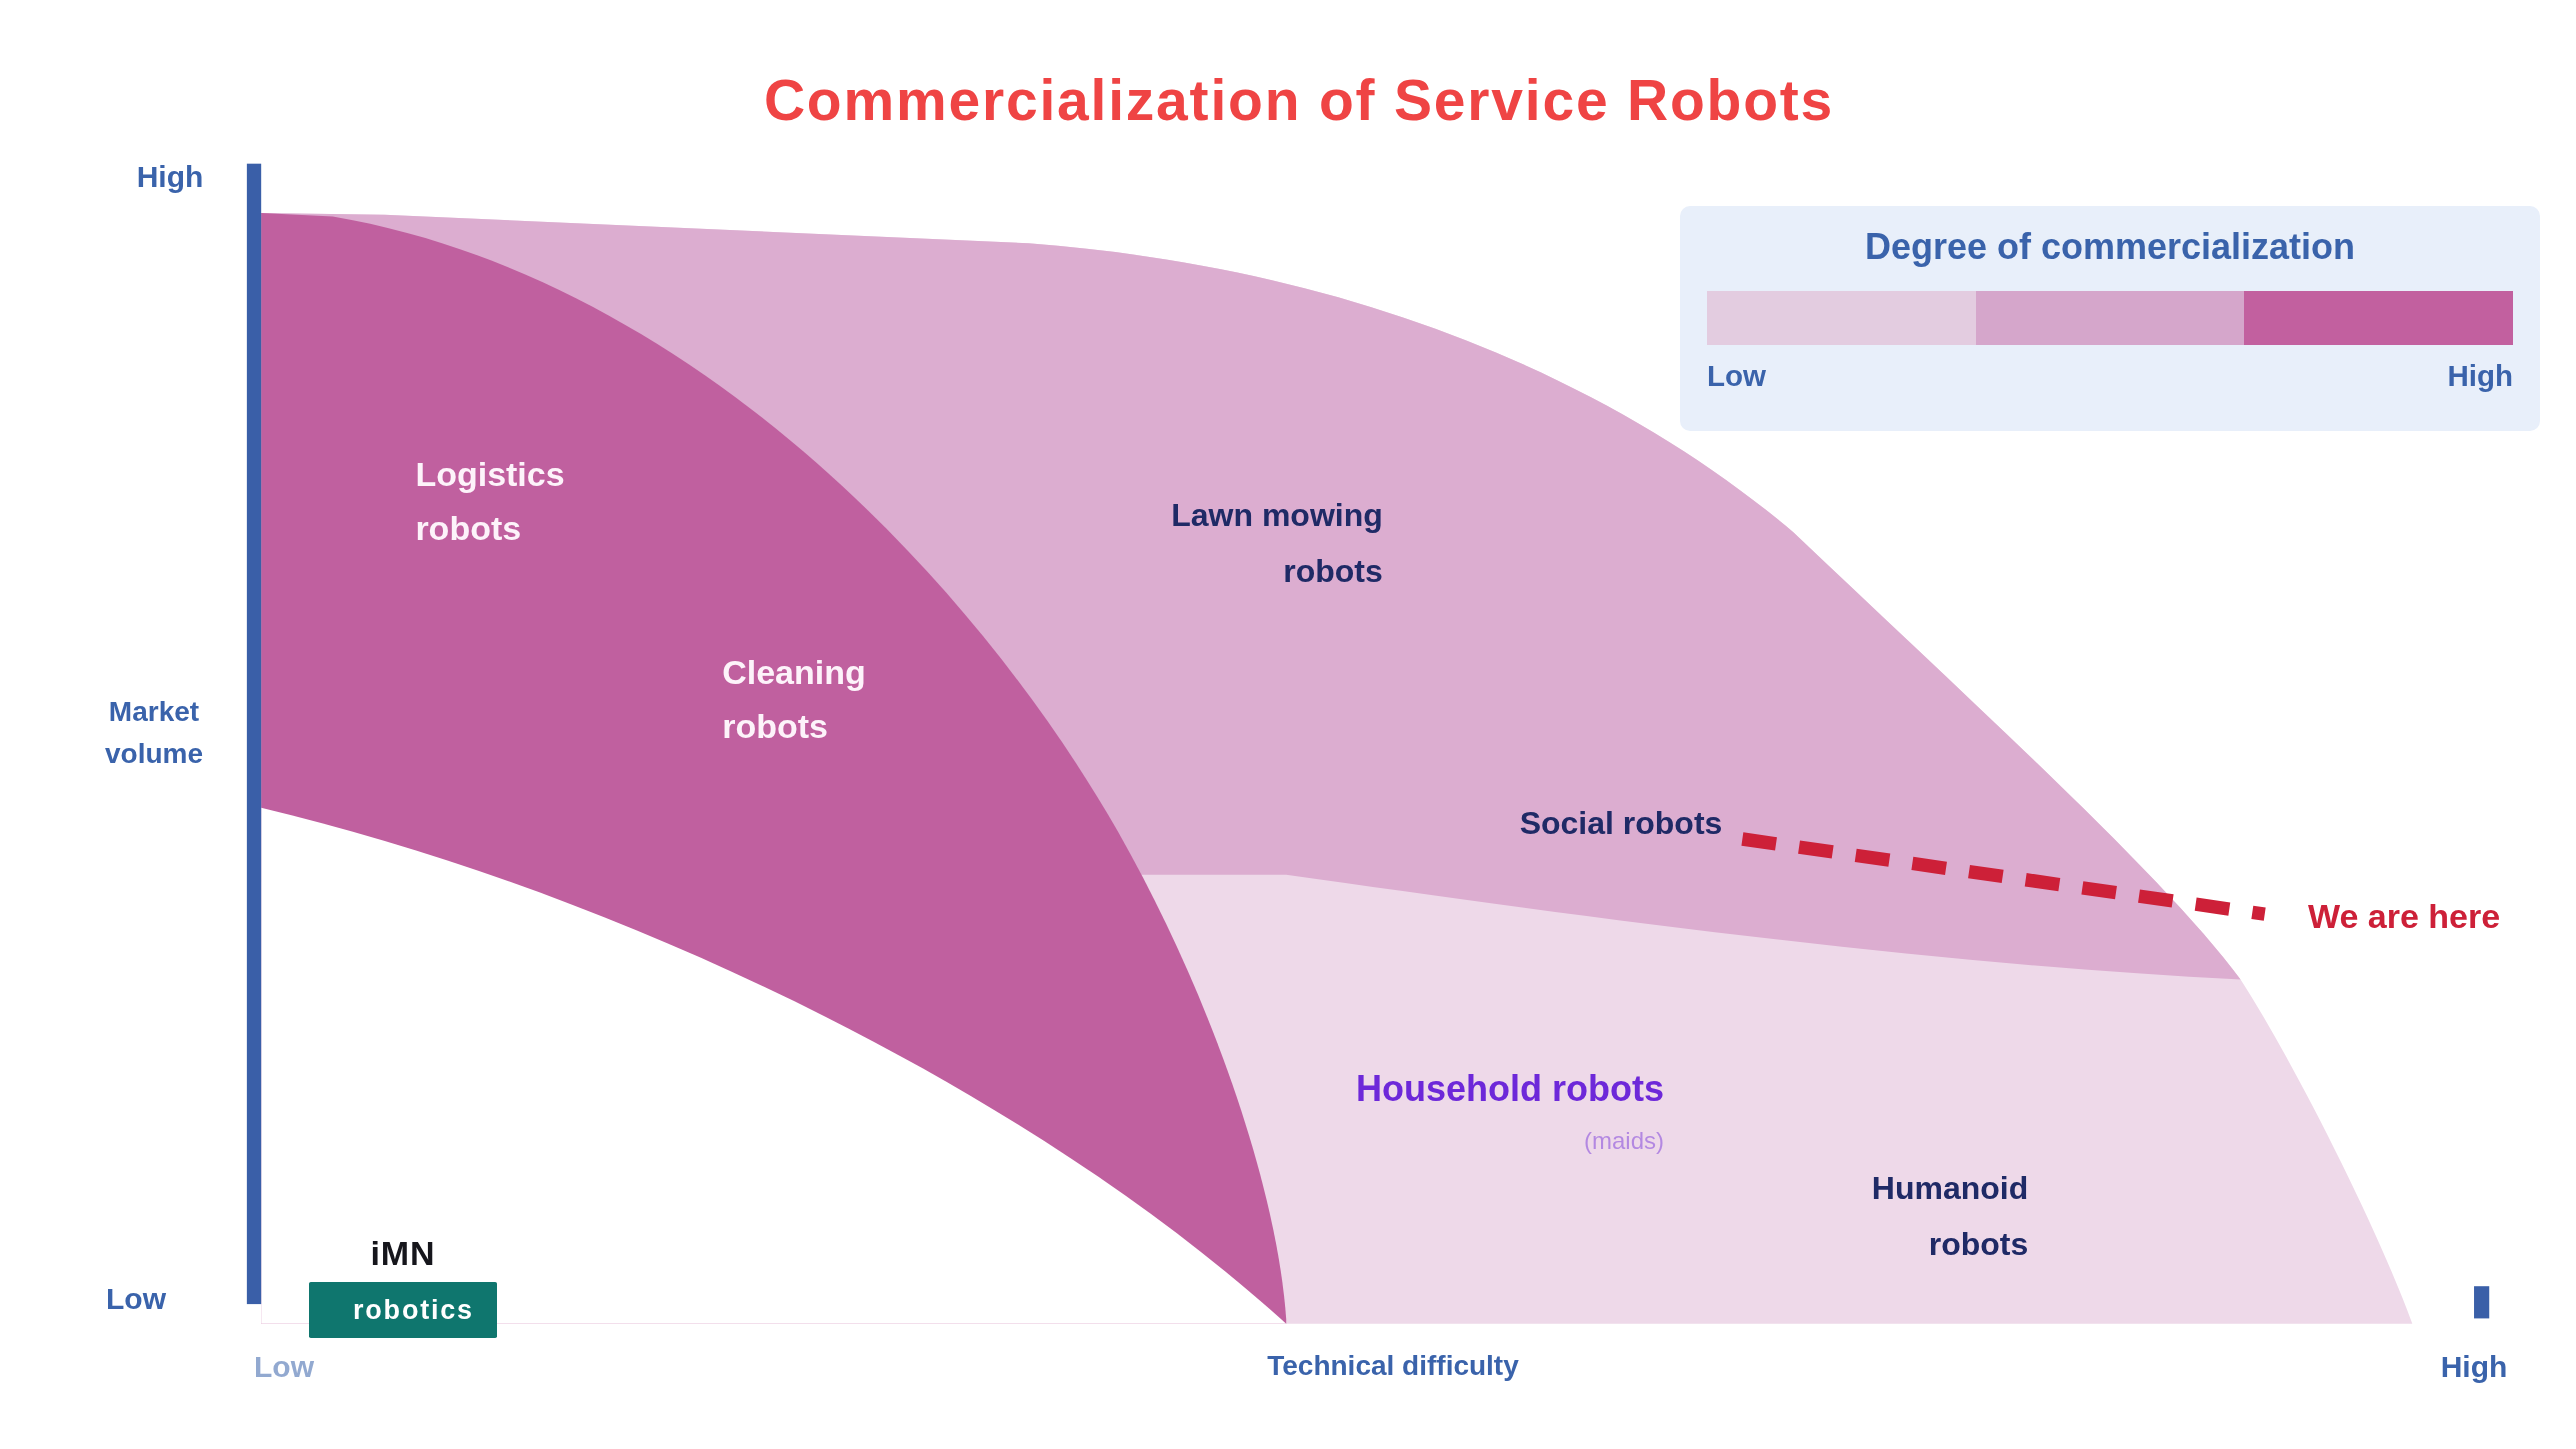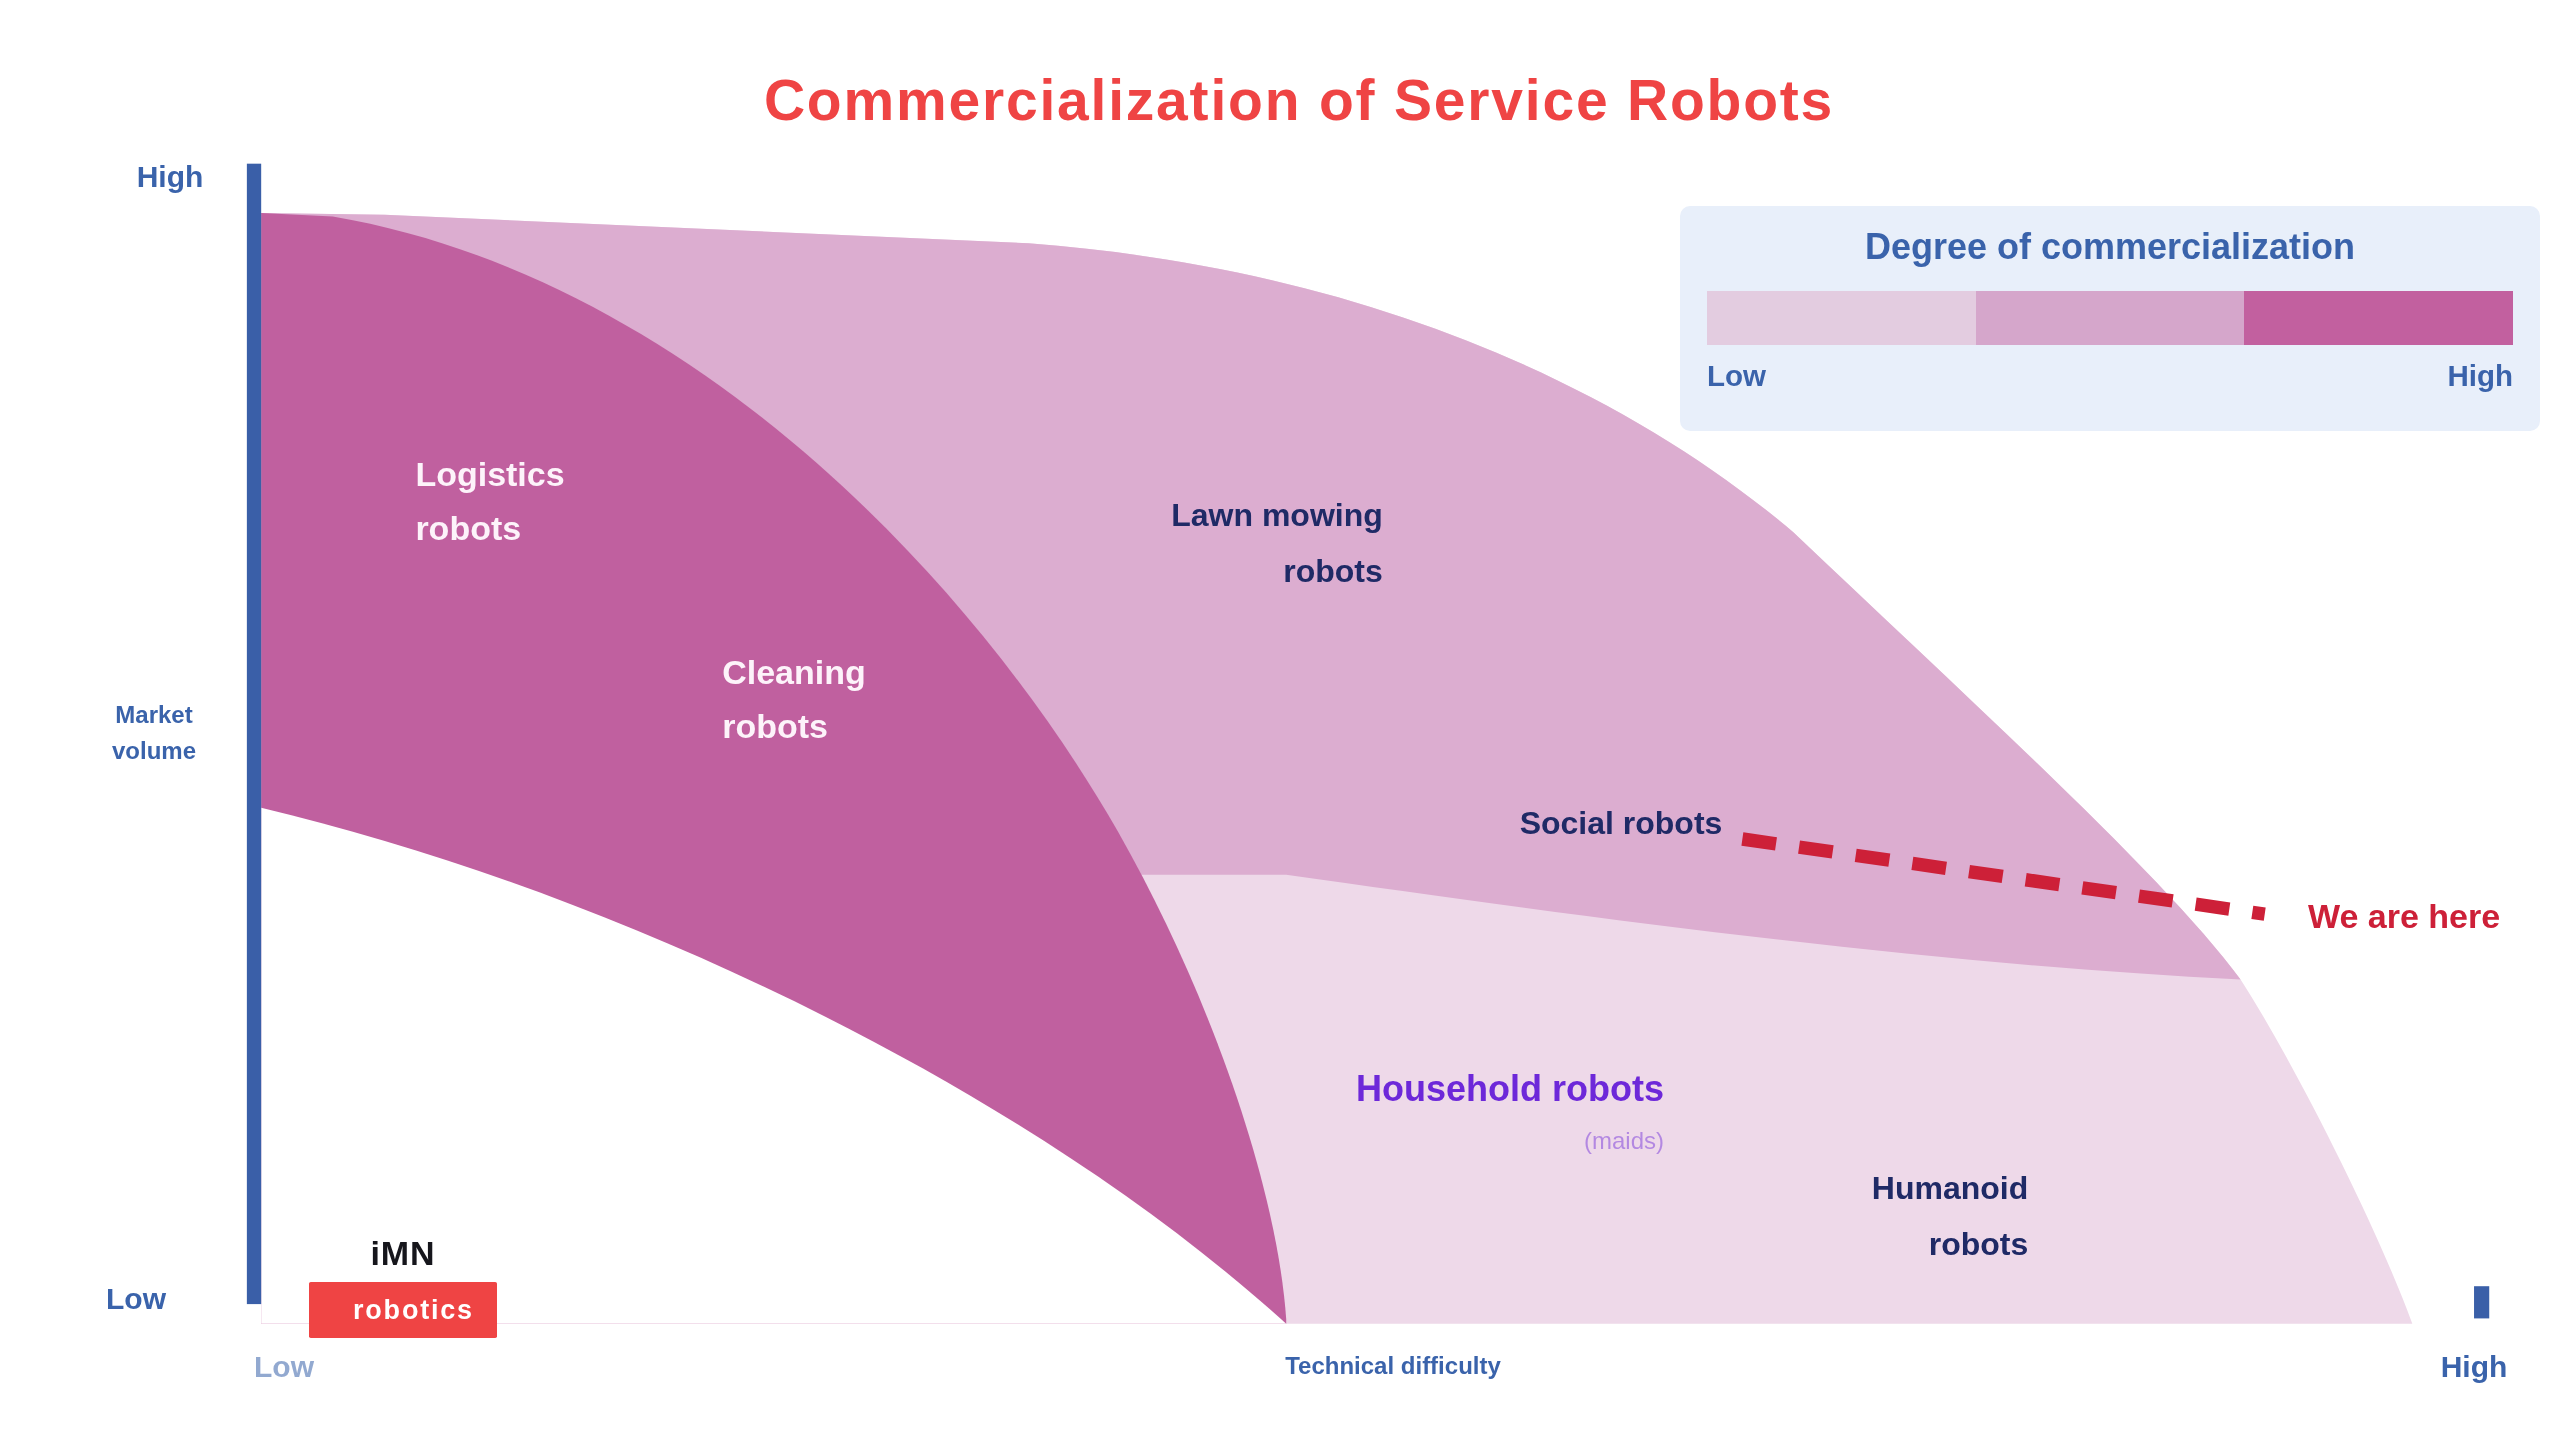--- a/index.html
+++ b/index.html
@@ -1,21 +1,21 @@
 <!DOCTYPE html>
 <html style="font-size:14.3px"><head>
 <meta charset="utf-8">
 <style>
   html,body{margin:0;padding:0;background:#ffffff;}
   #canvas{position:relative;width:2576px;height:1449px;background:#ffffff;overflow:hidden;
           font-family:"Liberation Sans", sans-serif;}
   #bands-svg{position:absolute;left:0;top:0;width:2576px;height:1449px;}
   .abs{position:absolute;transform:translate(-50%,-50%);white-space:nowrap;}
   .title{font-size:57px;font-weight:800;letter-spacing:1.8px;}
-  .axis-title{font-size:24px;font-weight:700;text-align:center;line-height:1.5;}
+  .axis-title{font-size:28px;font-weight:700;text-align:center;line-height:1.5;}
   .tick{font-size:30px;font-weight:700;}
   .band-label-light{color:#fdf3fa;font-size:34px;font-weight:600;text-align:left;line-height:1.6;}
   .band-label-navy{font-size:32px;font-weight:700;text-align:right;line-height:1.75;}
   .label-sub{font-size:24px;font-weight:400;opacity:.45;}
   .marker-text{font-size:34px;font-weight:700;}
   .legend{position:absolute;left:1680px;top:206px;width:860px;height:225px;border-radius:10px;
           box-sizing:border-box;padding:19.7px 27px 16px 27px;}
   .legend-title{text-align:center;font-size:36px;font-weight:700;margin-bottom:23px;}
   .legend-bar{display:flex;height:54px;width:100%;}
   .legend-bar div{flex:1;}
@@ -91,17 +91,17 @@
       <div style="background-color: rgb(194, 96, 159);"></div>
     </div>
     <div class="legend-scale" style="color: rgb(58, 99, 171);">
       <span>Low</span>
       <span>High</span>
     </div>
   </div>
 
   <div class="watermark">
     <span class="wm-text">iMN</span>
-    <span class="wm-badge" style="background-color: #ef4444; padding-left: 44px;">robotics</span>
+    <span class="wm-badge" style="background-color: #0f766e; padding-left: 44px;">robotics</span>
   </div>
 
 </div>
 
 
 </body></html>

